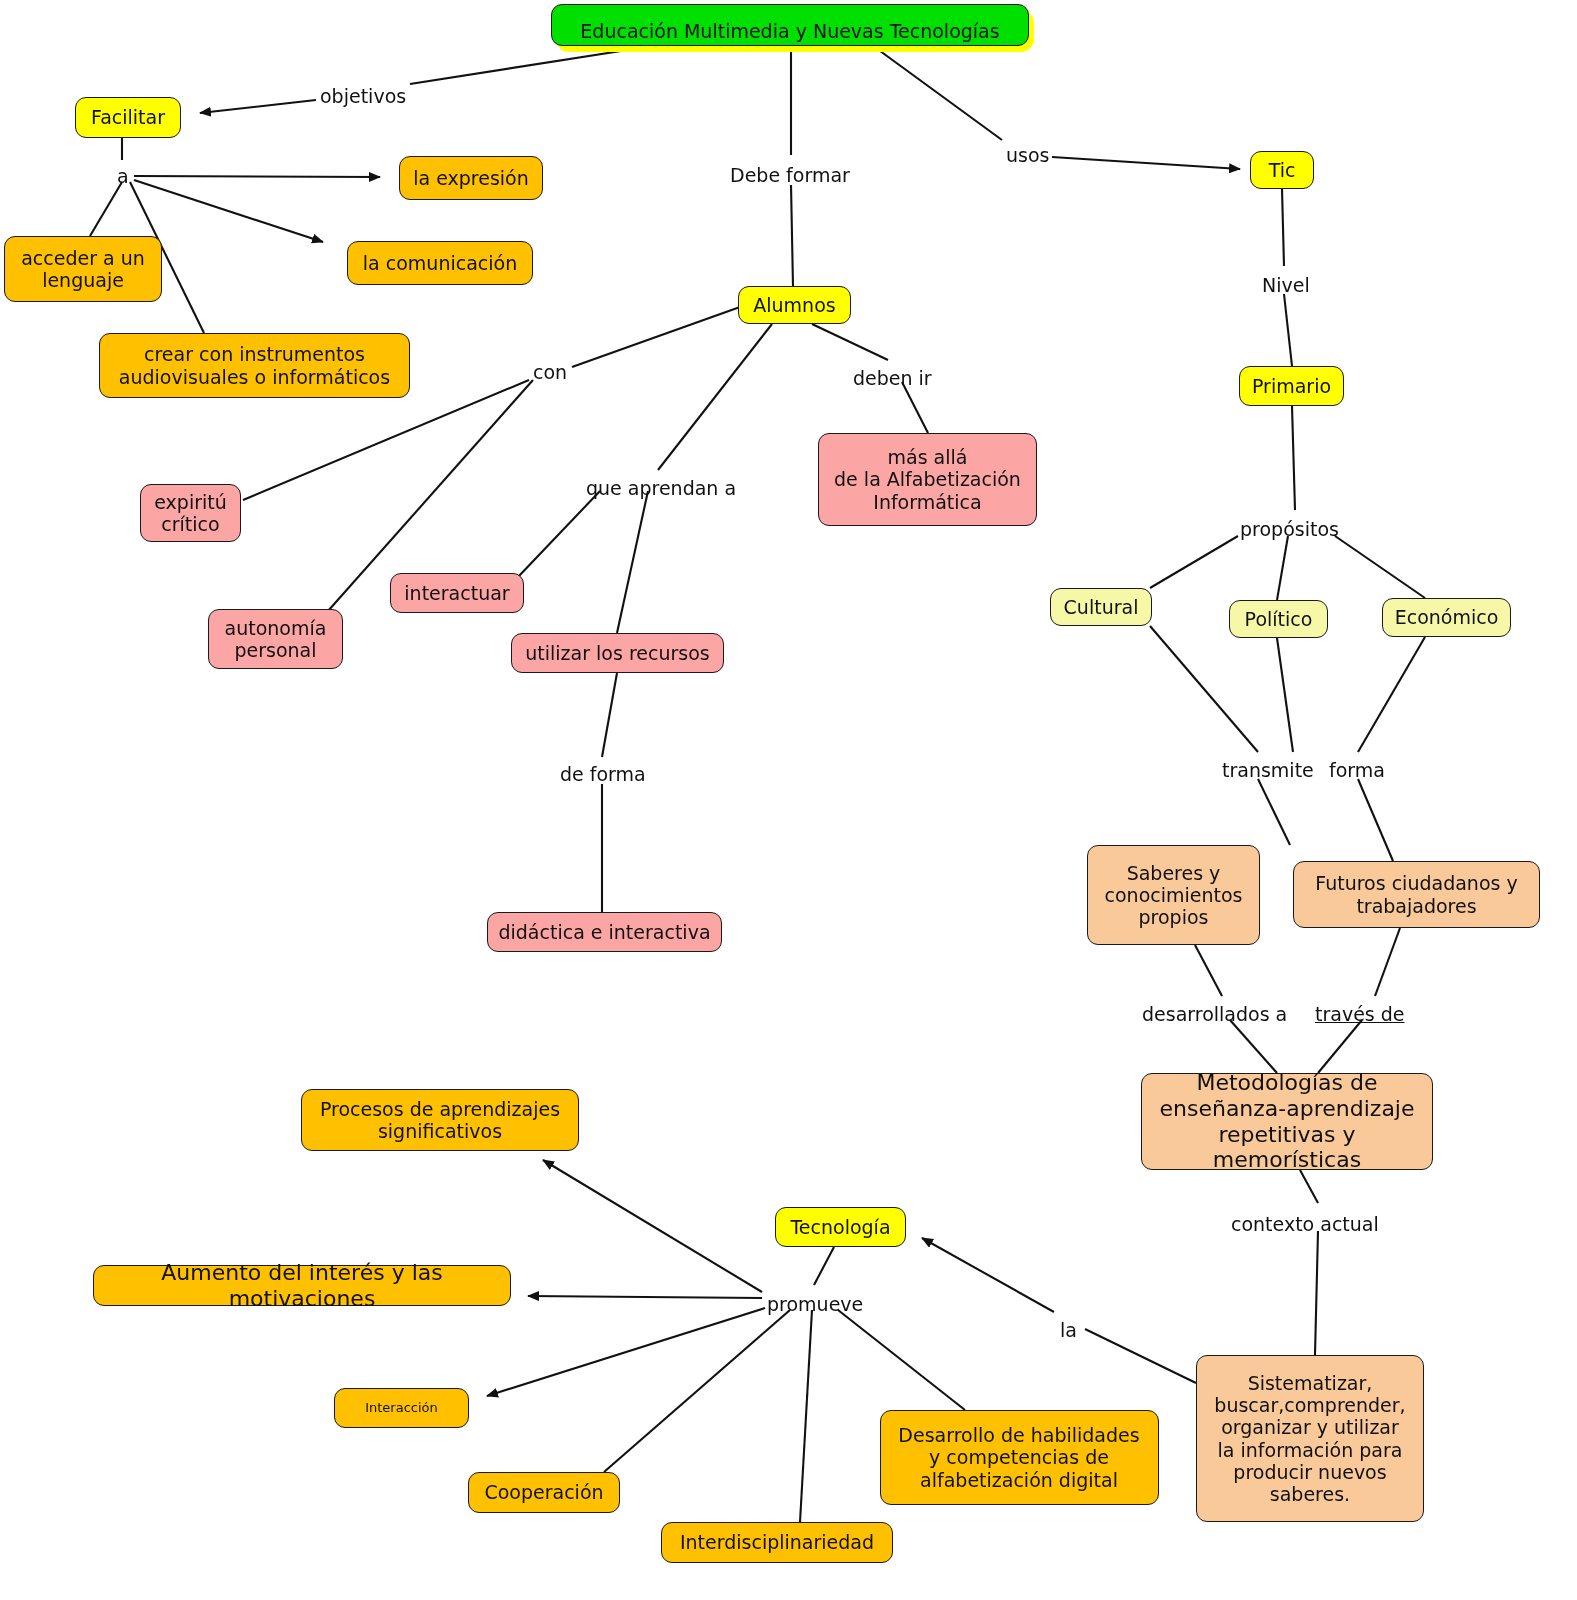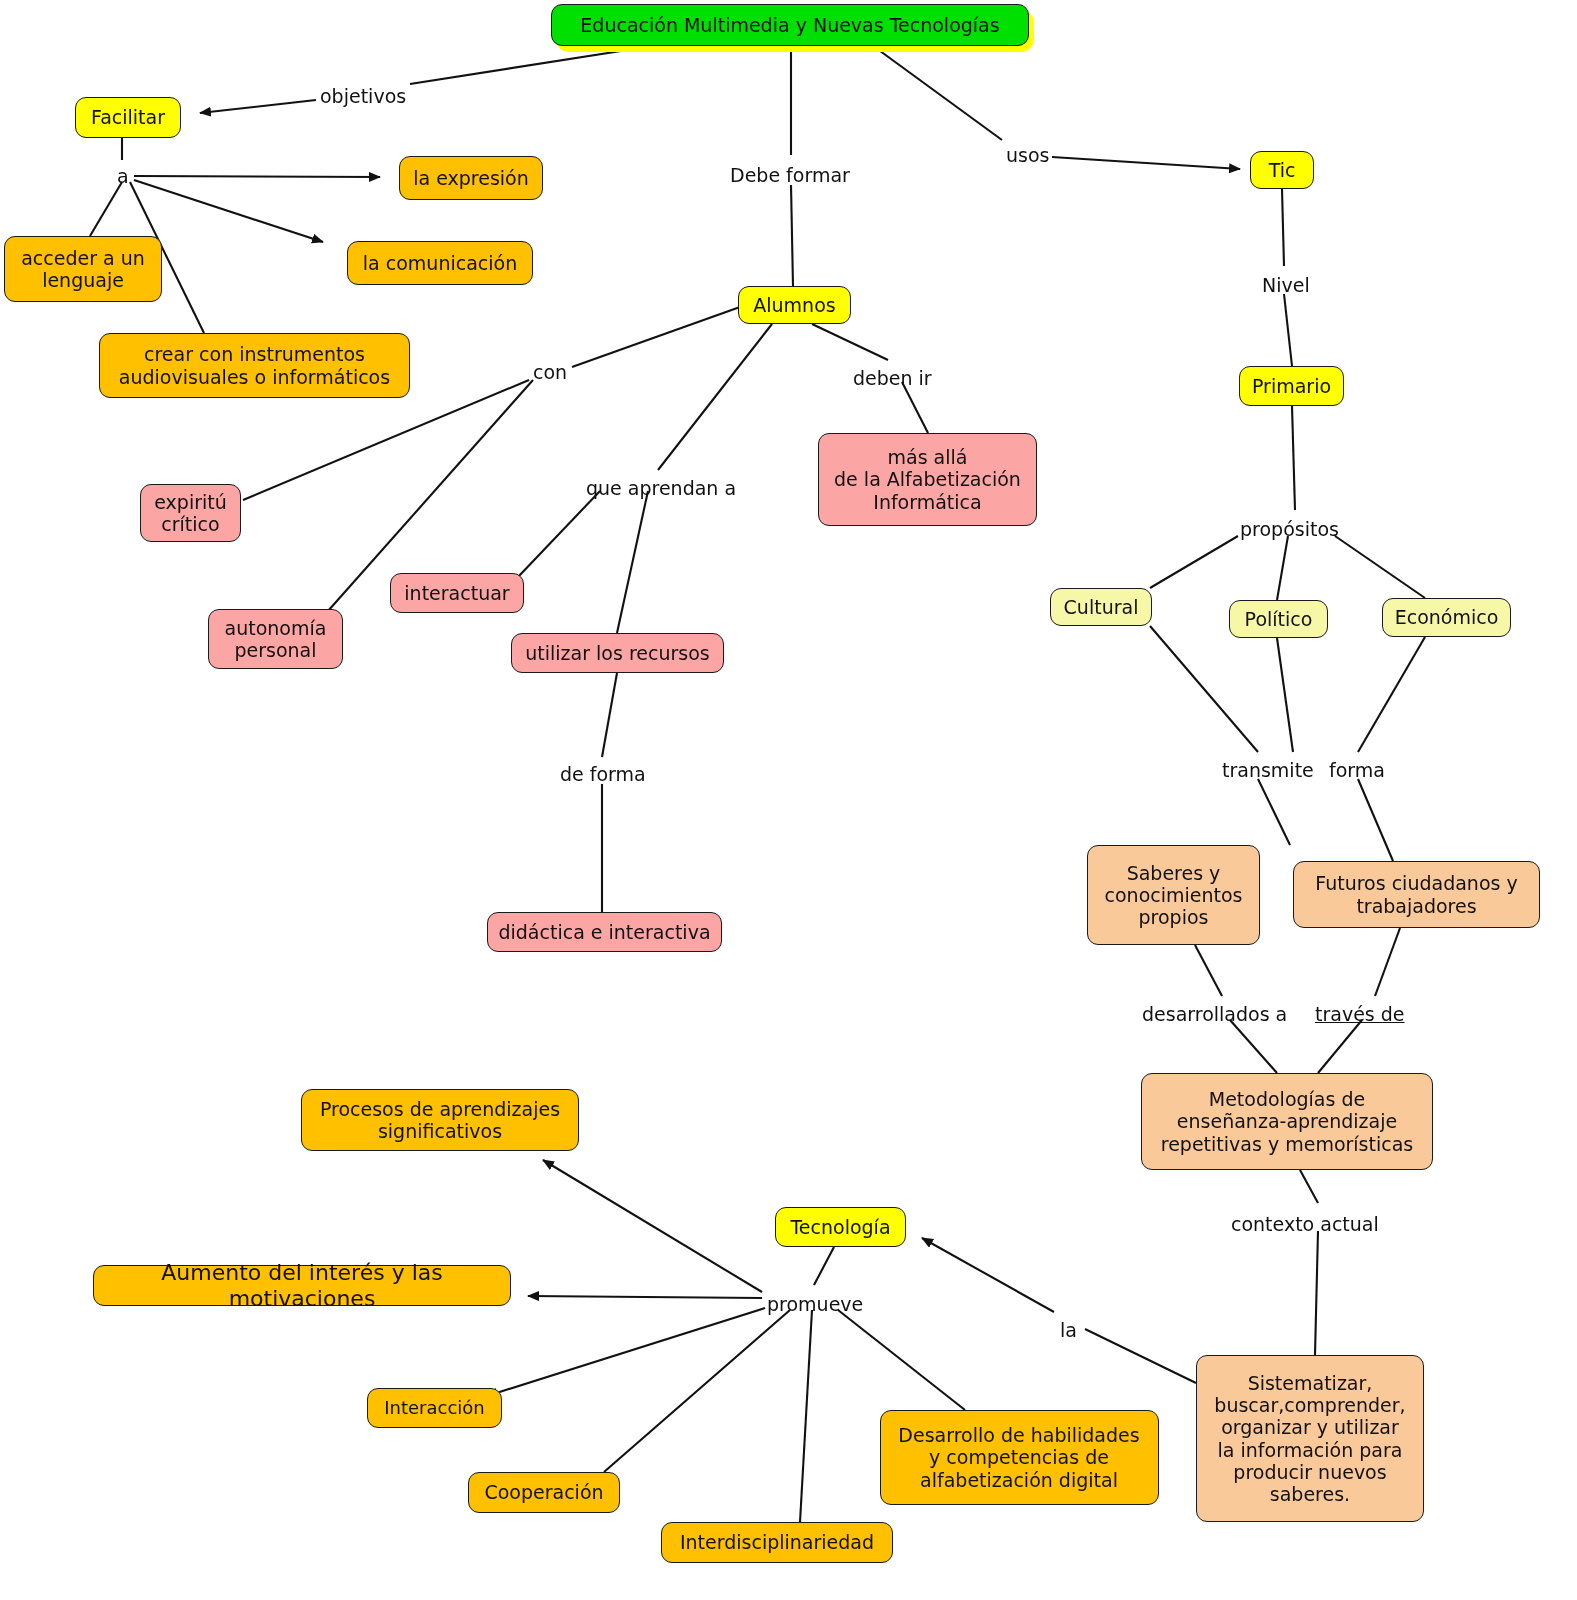--- a/index.html
+++ b/index.html
@@ -15,21 +15,21 @@
     display:flex;
     align-items:center;
     justify-content:center;
     text-align:center;
     color:#111111;
     line-height:1.16;
     padding:3px 9px;
     white-space:pre-line;
     z-index:3;
   }
-  .n-green{background:#00e000;}
+  .n-green{background:#00e000;align-items:flex-end;}
   .n-yellow{background:#ffff00;}
   .n-paleyellow{background:#f7f7a8;}
   .n-gold{background:#ffc000;}
   .n-cyan{background:#fca5a5;}
   .n-peach{background:#fac99a;}
   .title-glow{
     position:absolute;
     background:#ffff00;
     border-radius:13px;
     z-index:2;
@@ -174,34 +174,34 @@
       <div class="node n-yellow" style="left: 1250px; top: 151px; width: 64px; height: 38px; font-size: 19px;"><span>Tic</span></div>
       <div class="node n-yellow" style="left: 1239px; top: 366px; width: 105px; height: 40px; font-size: 19px;"><span>Primario</span></div>
       <div class="node n-paleyellow" style="left: 1050px; top: 588px; width: 102px; height: 38px; font-size: 19px;"><span>Cultural</span></div>
       <div class="node n-paleyellow" style="left: 1229px; top: 600px; width: 99px; height: 38px; font-size: 19px;"><span>Político</span></div>
       <div class="node n-paleyellow" style="left: 1382px; top: 598px; width: 129px; height: 39px; font-size: 19px;"><span>Económico</span></div>
       <div class="node n-peach" style="left: 1087px; top: 845px; width: 173px; height: 100px; font-size: 19px;"><span>Saberes y
 conocimientos
 propios</span></div>
       <div class="node n-peach" style="left: 1293px; top: 861px; width: 247px; height: 67px; font-size: 19px;"><span>Futuros ciudadanos y
 trabajadores</span></div>
-      <div class="node n-peach" style="left: 1141px; top: 1073px; width: 292px; height: 97px; font-size: 19px;"><span>Metodologías de
+      <div class="node n-peach" style="left: 1141px; top: 1073px; width: 292px; height: 97px; font-size: 22px;"><span>Metodologías de
 enseñanza-aprendizaje
 repetitivas y memorísticas</span></div>
       <div class="node n-peach" style="left: 1196px; top: 1355px; width: 228px; height: 167px; font-size: 19px;"><span>Sistematizar,
 buscar,comprender,
 organizar y utilizar
 la información para
 producir nuevos
 saberes.</span></div>
       <div class="node n-yellow" style="left: 775px; top: 1207px; width: 131px; height: 40px; font-size: 19px;"><span>Tecnología</span></div>
       <div class="node n-gold" style="left: 301px; top: 1089px; width: 278px; height: 62px; font-size: 19px;"><span>Procesos de aprendizajes
 significativos</span></div>
       <div class="node n-gold" style="left: 93px; top: 1265px; width: 418px; height: 41px; font-size: 22px;"><span>Aumento del interés y las motivaciones</span></div>
-      <div class="node n-gold" style="left: 334px; top: 1388px; width: 135px; height: 40px; font-size: 18px; margin-left: 33px;"><span>Interacción</span></div>
+      <div class="node n-gold" style="left: 334px; top: 1388px; width: 135px; height: 40px; font-size: 13px;"><span>Interacción</span></div>
       <div class="node n-gold" style="left: 468px; top: 1472px; width: 152px; height: 41px; font-size: 19px;"><span>Cooperación</span></div>
       <div class="node n-gold" style="left: 661px; top: 1522px; width: 232px; height: 41px; font-size: 19px;"><span>Interdisciplinariedad</span></div>
       <div class="node n-gold" style="left: 880px; top: 1410px; width: 279px; height: 95px; font-size: 19px; padding-left: 8px;"><span>Desarrollo de habilidades
 y competencias de
 alfabetización digital</span></div>
     </div>
 
   <div id="label-layer">
       <div class="elabel" style="left: 320px; top: 86px; font-size: 19px;">objetivos</div>
       <div class="elabel" style="left: 117px; top: 166px; font-size: 19px;">a</div>

